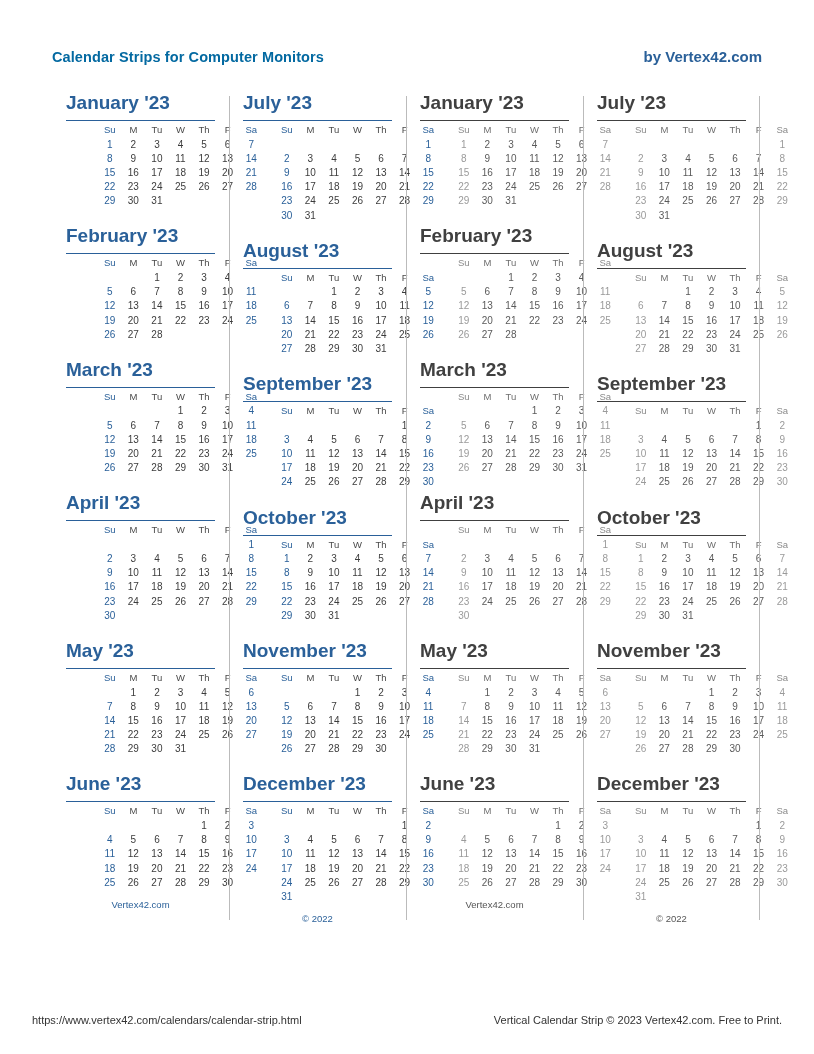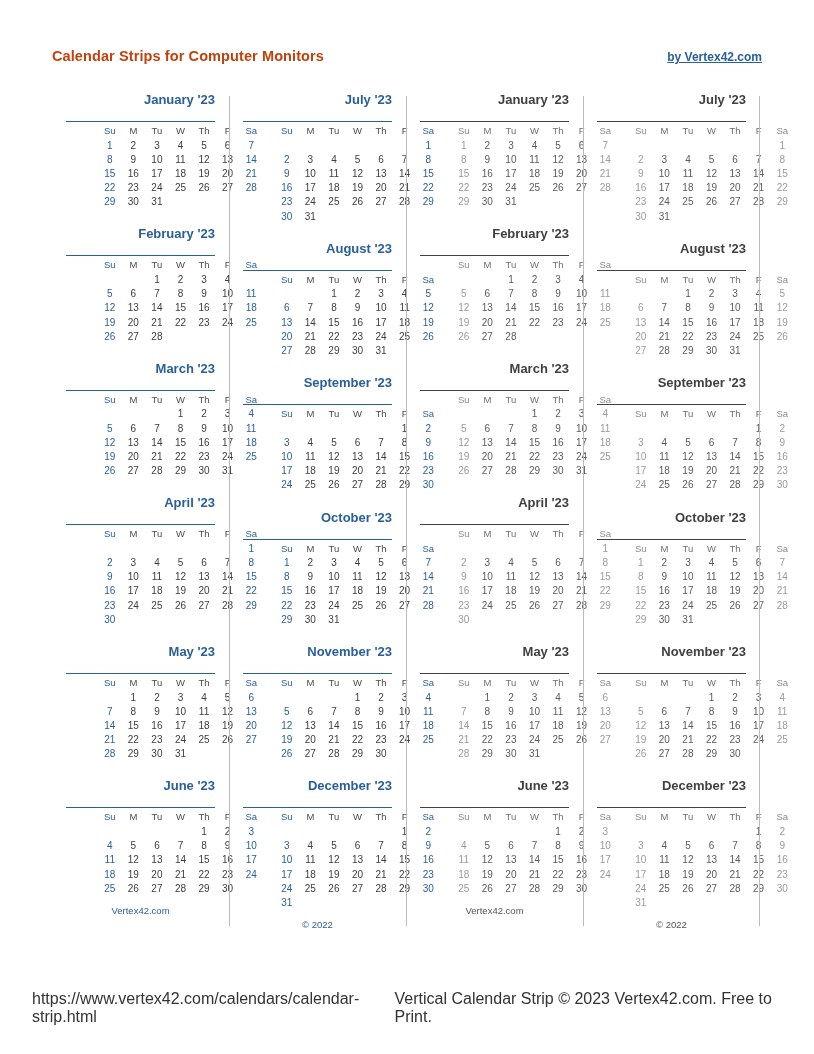--- a/index.html
+++ b/index.html
@@ -26,28 +26,27 @@
     top: 48px;
     left: 52px;
     right: 52px;
     display: flex;
     justify-content: space-between;
     align-items: baseline;
   }
   .header-title {
     font-size: 14.5px;
     font-weight: bold;
-    color: #c2410c;
+    color: #0369a1;
     letter-spacing: 0.1px;
   }
   .header-credit {
-    font-size: 12px;
+    font-size: 15px;
     font-weight: bold;
     color: #2a6099;
-    text-decoration: underline;
   }
   .strips {
     position: absolute;
     top: 92px;
     left: 52px;
     width: 710px;
     display: flex;
     gap: 0px;
   }
   .strip {
@@ -64,24 +63,24 @@
     background: #bbbbbb;
   }
   .months {
     display: flex;
     flex-direction: column;
   }
   .month {
     margin-bottom: 17.5px;
   }
   .month-title {
-    text-align: right;
-    font-size: 13px;
+    text-align: left;
+    font-size: 19px;
     font-weight: bold;
-    padding-bottom: 14px;
+    padding-bottom: 6px;
     margin: 0 8px 2px 8px;
     border-bottom: 1.6px solid #2a6099;
   }
   .blue .month-title { color: #2a6099; border-bottom-color: #2a6099; }
   .gray .month-title { color: #404040; border-bottom-color: #404040; }
 
   table.cal {
     border-collapse: collapse;
     width: 100%;
     table-layout: fixed;
@@ -124,21 +123,21 @@
   .gray .strip-footer .f-left,
   .gray .strip-footer .f-center { color: #555555; }
 
   .pagefooter {
     position: absolute;
     bottom: 28px;
     left: 32px;
     right: 32px;
     display: flex;
     justify-content: space-between;
-    font-size: 16px;
+    font-size: 11px;
     color: #333333;
   }
 </style>
 </head>
 <body>
 
 <div class="page">
 
   <div class="header">
     <div class="header-title">Calendar Strips for Computer Monitors</div>

